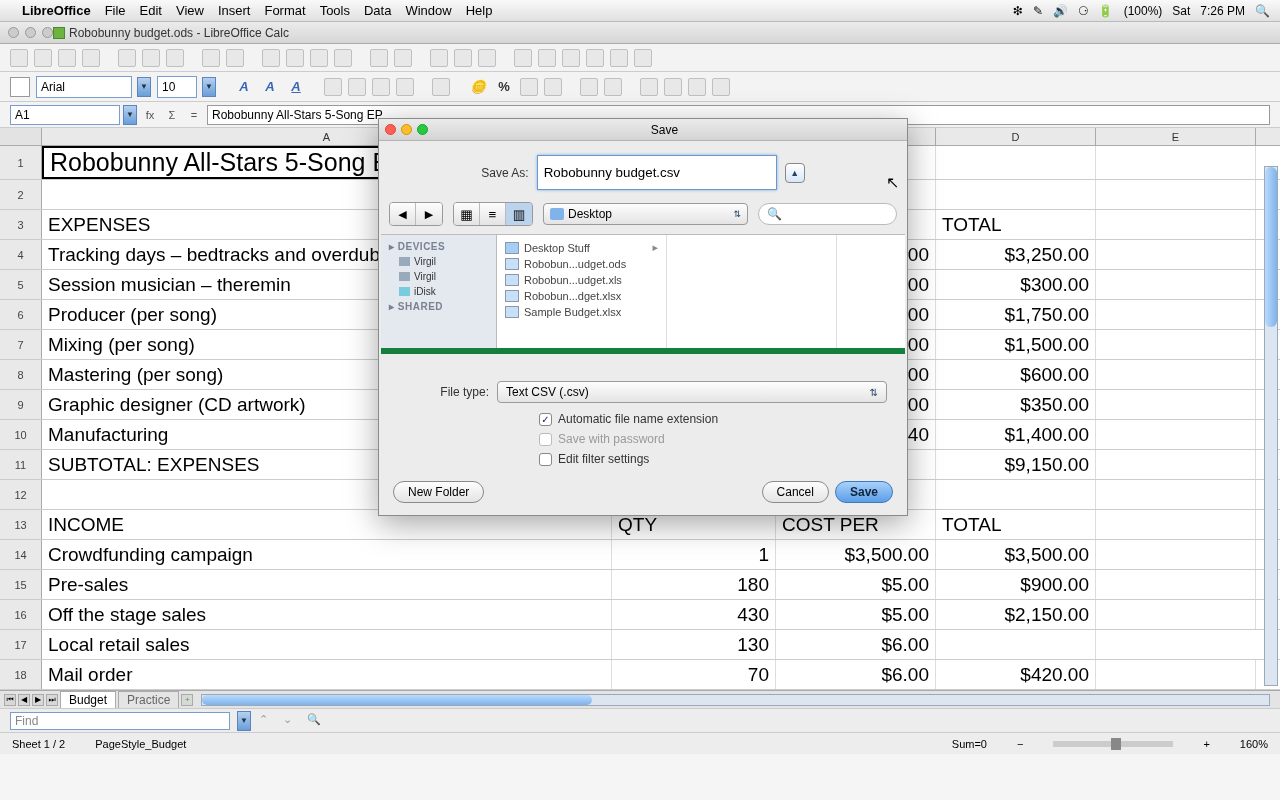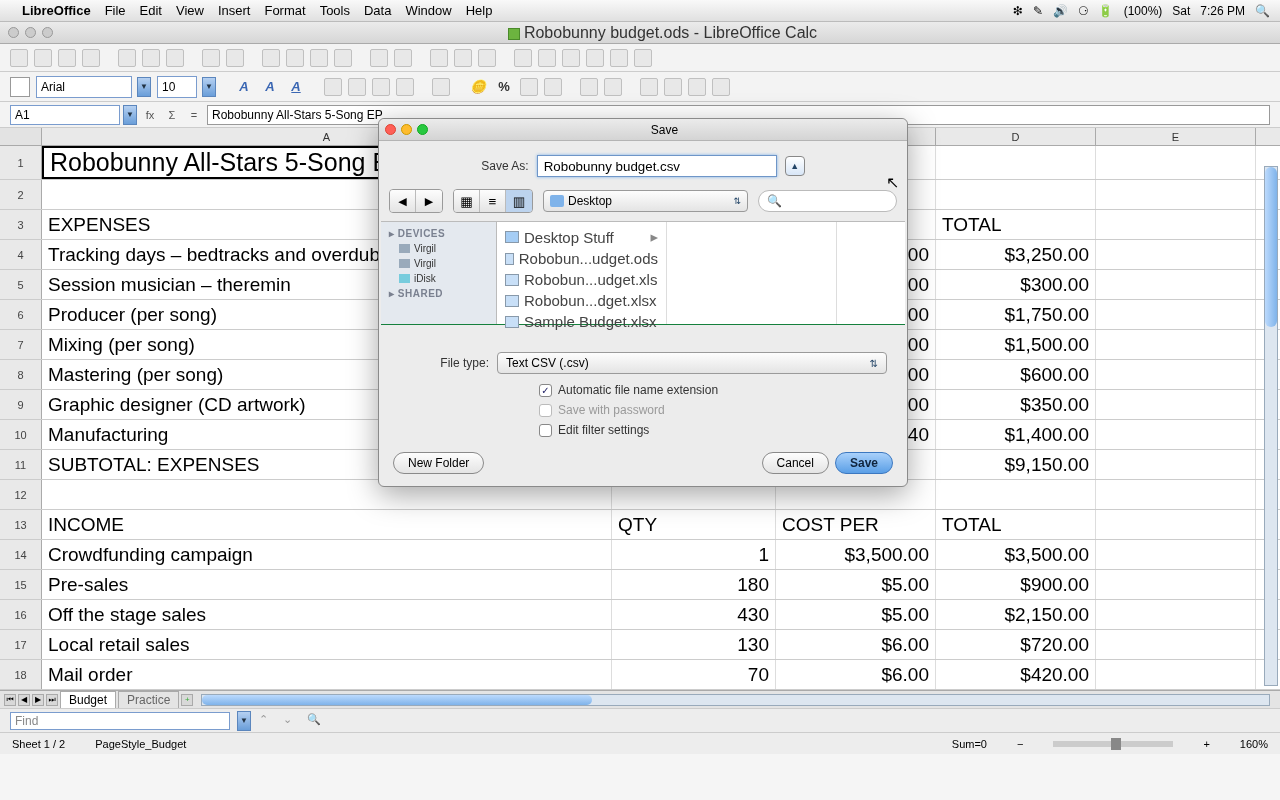--- a/index.html
+++ b/index.html
@@ -8,21 +8,21 @@
 .menubar { height: 22px; background: linear-gradient(#f9f9f9, #e0e0e0); display: flex; align-items: center; padding: 0 10px; font-size: 13px; border-bottom: 1px solid #bbb; }
 .menubar .apple { font-size: 15px; margin-right: 12px; }
 .menubar .appname { font-weight: bold; margin-right: 14px; }
 .menubar .menu { margin-right: 14px; cursor: default; }
 .menubar .right { margin-left: auto; display: flex; align-items: center; gap: 10px; font-size: 12px; }
 .menubar .right span { display: inline-flex; align-items: center; }
 
 .window-chrome { height: 22px; background: linear-gradient(#ebebeb, #d6d6d6); display: flex; align-items: center; padding: 0 8px; border-bottom: 1px solid #aaa; }
 .traffic { display: flex; gap: 6px; }
 .traffic .dot { width: 11px; height: 11px; border-radius: 50%; border: 1px solid #999; background: #ccc; }
-.window-title { flex: 1; text-align: center; font-size: 16px; color: #333; }
+.window-title { flex: 1; text-align: left; font-size: 12px; color: #333; }
 .window-title .doc-icon { display:inline-block; width:12px; height:12px; background:#6cb43f; border:1px solid #4a8a2a; margin-right:4px; vertical-align:-2px;}
 
 .toolbar { height: 28px; background: #f3f3f3; border-bottom: 1px solid #ccc; display: flex; align-items: center; padding: 2px 10px; gap: 6px; }
 .tbtn { width: 18px; height: 18px; background: #e8e8e8; border: 1px solid #c0c0c0; border-radius: 2px; }
 .tsep { width: 6px; }
 
 .format-bar { height: 30px; background: #f3f3f3; border-bottom: 1px solid #ccc; display: flex; align-items: center; padding: 2px 10px; gap: 6px; font-size: 12px; }
 .style-sel { width: 20px; height: 20px; border: 1px solid #999; background: #fff; }
 .font-sel, .size-sel { height: 22px; border: 1px solid #7a9cce; background: #fff; padding: 0 4px; display: flex; align-items: center; }
 .font-sel { width: 96px; }
@@ -69,48 +69,48 @@
 .find-input { width:220px; height:18px; border:1px solid #7a9cce; background:#fff; padding:0 4px; display:flex; align-items:center; color:#888;}
 .flbtn { width:16px; height:16px; font-size:11px; color:#999;}
 
 .status-bar { height: 22px; background:#ededed; border-top:1px solid #ccc; display:flex; align-items:center; padding:0 12px; font-size:11px; gap:30px;}
 .status-bar .seg { }
 .status-bar .right { margin-left:auto; display:flex; gap:30px; align-items:center;}
 .zoom-slider { width:120px; height:6px; background:#ccc; position:relative;}
 .zoom-slider .zthumb { position:absolute; left:58px; top:-3px; width:10px; height:12px; background:#888;}
 
 
-.dialog { position:absolute; top:118px; left:378px; width:530px; background:#ececec; border:1px solid #8a8a8a; border-radius:6px; box-shadow:0 8px 30px rgba(0,0,0,.35); font-size:12px;}
+.dialog { position:absolute; top:118px; left:378px; width:530px; background:#ececec; border:1px solid #8a8a8a; border-radius:0; box-shadow:0 8px 30px rgba(0,0,0,.35); font-size:12px;}
 .dialog .dtitle { height:22px; background:linear-gradient(#ebebeb,#d4d4d4); border-radius:6px 6px 0 0; display:flex; align-items:center; padding:0 6px; border-bottom:1px solid #b4b4b4;}
 .dialog .dtraffic { display:flex; gap:5px;}
 .dialog .dtraffic .dd { width:11px; height:11px; border-radius:50%;}
 .dd.red{background:#ff5f57;border:1px solid #d43;}
 .dd.yel{background:#febc2e;border:1px solid #c90;}
 .dd.grn{background:#28c840;border:1px solid #1a2;}
 .dialog .dtitle .lbl { flex:1; text-align:center; font-size:12px;}
 .saveas-row { display:flex; align-items:center; justify-content:center; gap:8px; padding:14px 30px 8px;}
 .saveas-row label { color:#333; }
-.saveas-input { width:240px; height:22px; border:1px solid #6f96c8; background:#fff; padding:0 6px; box-shadow:0 0 3px #7fb3ea;}
+.saveas-input { width:240px; height:35px; border:1px solid #6f96c8; background:#fff; padding:0 6px; box-shadow:0 0 3px #7fb3ea;}
 .collapse-btn { width:20px; height:20px; border:1px solid #888; border-radius:4px; background:linear-gradient(#fff,#d8e6f7); display:flex; align-items:center; justify-content:center; font-size:9px; color:#246;}
 .nav-row { display:flex; align-items:center; gap:10px; padding:4px 10px 8px;}
 .nav-hist { display:flex; border:1px solid #9a9a9a; border-radius:4px; overflow:hidden;}
 .nav-hist button { width:26px; height:22px; background:linear-gradient(#fdfdfd,#e4e4e4); border:none; border-right:1px solid #bbb; font-size:11px;}
 .view-toggle { display:flex; border:1px solid #9a9a9a; border-radius:4px; overflow:hidden;}
 .view-toggle button { width:26px; height:22px; background:linear-gradient(#fdfdfd,#e4e4e4); border:none; border-right:1px solid #bbb;}
 .view-toggle button.active { background:#bcd3ee;}
 .loc-sel { flex:0 0 205px; height:22px; border:1px solid #9a9a9a; border-radius:4px; background:linear-gradient(#fdfdfd,#e4e4e4); display:flex; align-items:center; padding:0 6px; gap:4px;}
 .loc-sel .icn { width:14px; height:12px; background:#7fb3ea; border-radius:2px;}
 .loc-sel .arr { margin-left:auto; font-size:9px; color:#246;}
 .search-pill { flex:1; height:22px; border:1px solid #bbb; border-radius:11px; background:#fff; display:flex; align-items:center; padding:0 8px; color:#888;}
-.browser { display:flex; height:104px; border-top:1px solid #bbb; border-bottom:1px solid #15803d; background:#fff; margin:0 2px;}
+.browser { display:flex; height:120px; border-top:1px solid #bbb; border-bottom:6px solid #15803d; background:#fff; margin:0 2px;}
 .bside { width:116px; background:#e4e9ef; border-right:1px solid #bbb; font-size:10px; padding:4px 0;}
 .bside .hdr { color:#7a8190; font-weight:bold; padding:2px 8px; font-size:10px; letter-spacing:.5px;}
 .bside .itm { padding:2px 8px 2px 18px; color:#333; display:flex; align-items:center; gap:4px;}
 .bside .itm .di { width:11px; height:9px; background:#9ab; }
-.bcol { width:170px; border-right:1px solid #ddd; font-size:15px; padding:4px 0;}
+.bcol { width:170px; border-right:1px solid #ddd; font-size:11px; padding:4px 0;}
 .bcol .fitm { padding:2px 8px; display:flex; align-items:center; gap:5px; color:#444;}
 .bcol .fi { width:14px; height:12px; background:#c8dff7; border:1px solid #89a; }
 .bcol .fi.folder { background:#a5cdf5; }
 .filetype-row { display:flex; align-items:center; gap:8px; padding:12px 20px 6px;margin-top:15px;}
 .filetype-row label { width:90px; text-align:right; color:#333;}
 .filetype-sel { flex:1; height:22px; border:1px solid #9a9a9a; border-radius:4px; background:linear-gradient(#fdfdfd,#e4e4e4); display:flex; align-items:center; padding:0 8px;}
 .filetype-sel .arr { margin-left:auto; font-size:10px; color:#246;}
 .check-row { display:flex; align-items:center; gap:6px; padding:3px 20px 3px 160px; font-size:12px; color:#333;}
 .check-row.dis { color:#9a9a9a;}
 .chk { width:13px; height:13px; border:1px solid #888; border-radius:3px; background:#fff; display:flex; align-items:center; justify-content:center; font-size:10px; color:#226;}
@@ -378,21 +378,20 @@
         <div class="cell B">430</div>
         <div class="cell C">$5.00</div>
         <div class="cell D">$2,150.00</div>
         <div class="cell E"></div>
       </div>
       <div class="srow">
         <div class="rh">17</div>
         <div class="cell A">Local retail sales</div>
         <div class="cell B">130</div>
         <div class="cell C">$6.00</div>
-        <div class="cell D">$720.00</div>
         <div class="cell E"></div>
       </div>
       <div class="srow">
         <div class="rh">18</div>
         <div class="cell A">Mail order</div>
         <div class="cell B">70</div>
         <div class="cell C">$6.00</div>
         <div class="cell D">$420.00</div>
         <div class="cell E"></div>
       </div>

